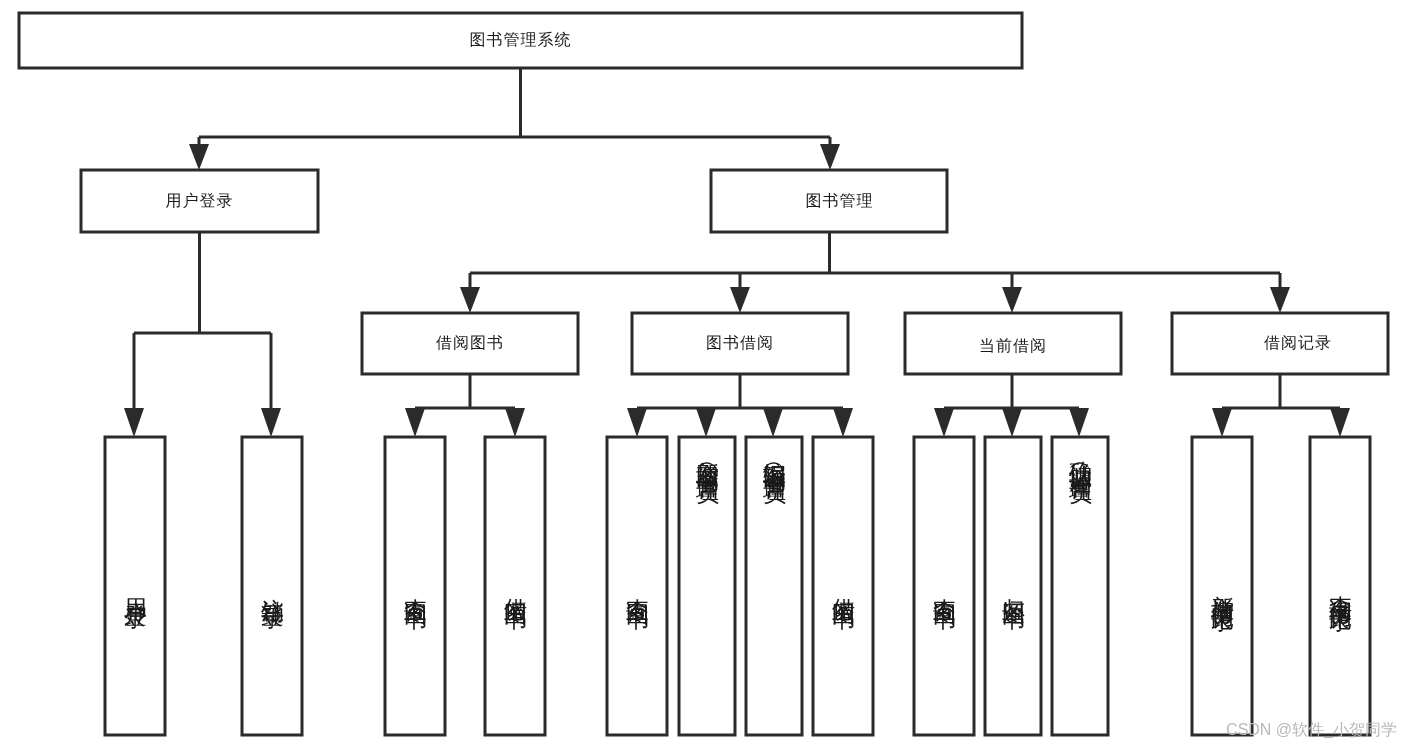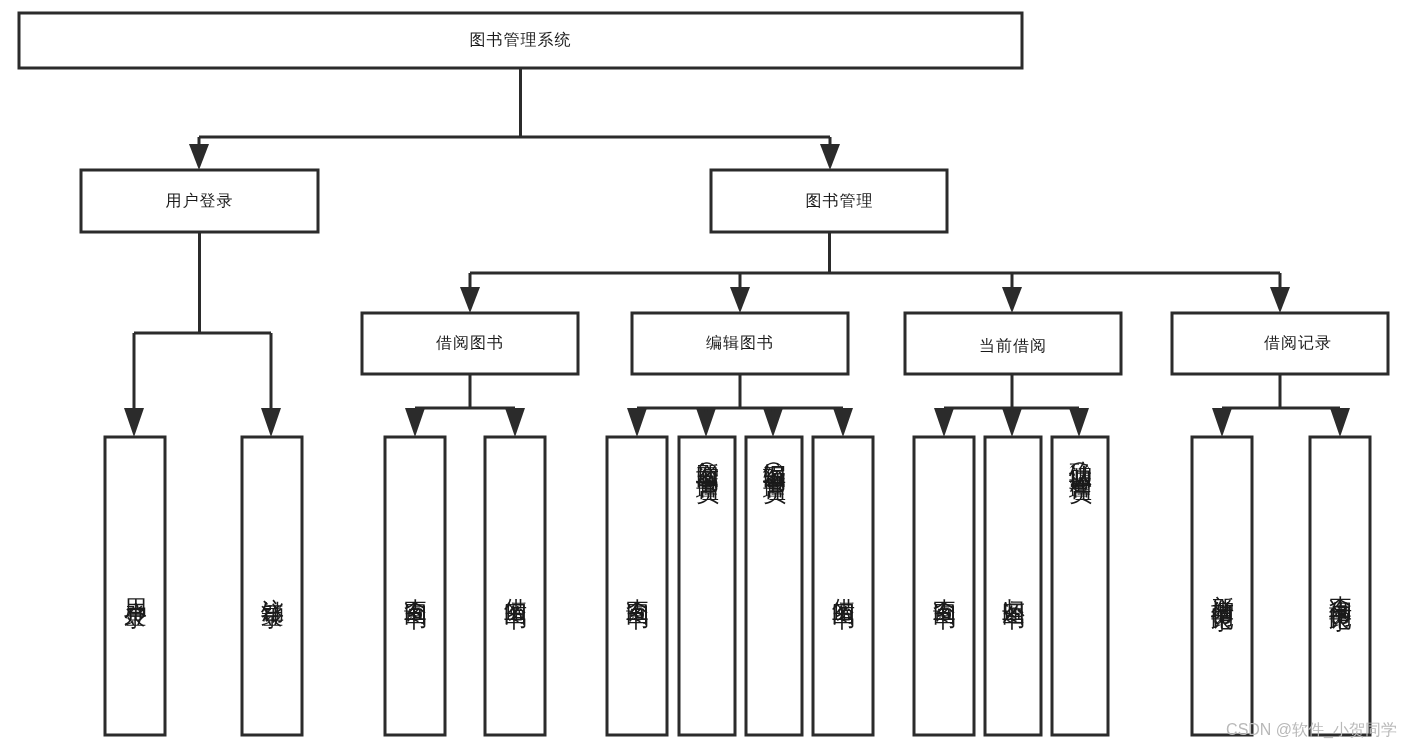--- a/index.html
+++ b/index.html
@@ -182,21 +182,21 @@
 
   <div class="hlabel-wrap" style="left:711px; top:170px; width:257px; height:62px;">
     <span class="hlabel-text">图书管理</span>
   </div>
 
   <div class="hlabel-wrap" style="left:362px; top:313px; width:216px; height:61px;">
     <span class="hlabel-text">借阅图书</span>
   </div>
 
   <div class="hlabel-wrap" style="left:632px; top:313px; width:216px; height:61px;">
-    <span class="hlabel-text">编辑图书</span>
+    <span class="hlabel-text">图书借阅</span>
   </div>
 
   <div class="hlabel-wrap" style="left:905px; top:313px; width:216px; height:67px;">
     <span class="hlabel-text">当前借阅</span>
   </div>
 
   <div class="hlabel-wrap" style="left:1172px; top:313px; width:252px; height:61px;">
     <span class="hlabel-text">借阅记录</span>
   </div>
 

